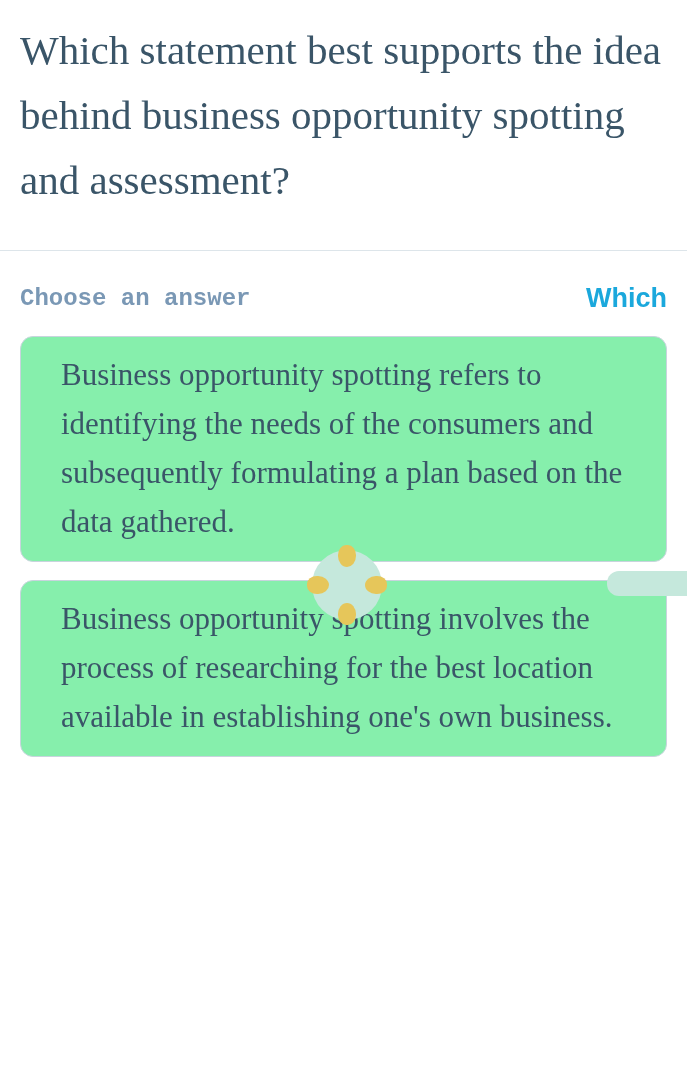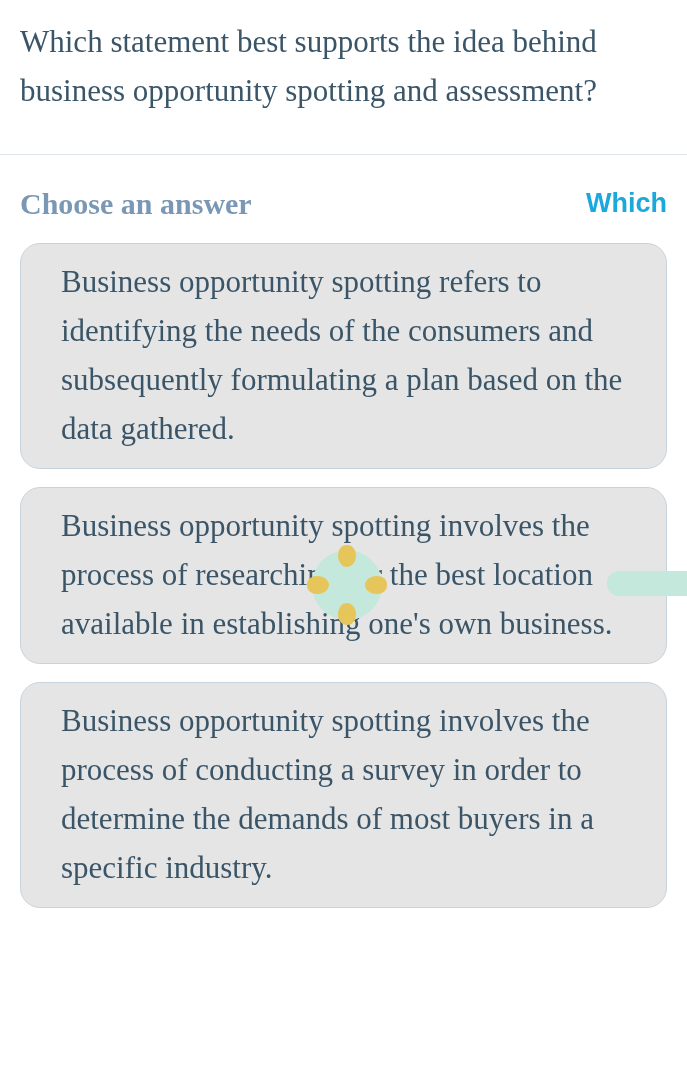--- a/index.html
+++ b/index.html
@@ -13,54 +13,54 @@
       width: 687px;
       height: 1079px;
       overflow: hidden;
       position: relative;
     }
     .question-section {
       padding: 18px 20px 38px 20px;
       border-bottom: 1px solid #dde5ea;
     }
     .question-text {
-      font-size: 31px;
+      font-size: 41px;
       line-height: 1.58;
       color: #3a5568;
       font-weight: 400;
     }
     .answer-header {
       display: flex;
       justify-content: space-between;
       align-items: center;
       padding: 32px 20px 22px 20px;
     }
     .choose-answer {
-      font-family: Liberation Serif, serif;
-      font-size: 30px;
+      font-family: Liberation Mono, monospace;
+      font-size: 24px;
       font-weight: 700;
       color: #7a98b5;
     }
     .hint-link {
       font-family: -apple-system, BlinkMacSystemFont, 'Segoe UI', Arial, sans-serif;
       font-size: 27px;
       font-weight: 700;
       color: #1ba8dc;
       cursor: pointer;
     }
     .answers-container {
       padding: 0 20px;
     }
     .answer-option {
       border: 1px solid #c8d4dd;
-      border-radius: 20px;
+      border-radius: 13px;
       padding: 14px 22px 14px 40px;
       margin-bottom: 18px;
       cursor: pointer;
-      background: #e5e5e5;
+      background: #86efac;
     }
     .answer-text {
       font-size: 31px;
       line-height: 1.58;
       color: #3a5568;
       font-weight: 400;
     }
     .spinner-overlay {
       position: absolute;
       top: 545px;
@@ -115,23 +115,20 @@
   <span class="hint-link">Which</span>
 </div>
 
 <div class="answers-container">
   <div class="answer-option">
     <p class="answer-text">Business opportunity spotting refers to identifying the needs of the consumers and subsequently formulating a plan based on the data gathered.</p>
   </div>
   <div class="answer-option">
     <p class="answer-text">Business opportunity spotting involves the process of researching for the best location available in establishing one's own business.</p>
   </div>
-  <div class="answer-option">
-    <p class="answer-text">Business opportunity spotting involves the process of conducting a survey in order to determine the demands of most buyers in a specific industry.</p>
-  </div>
 </div>
 
 <div class="spinner-overlay">
   <div class="spinner-circle"></div>
   <div class="spinner-petal petal-1"></div>
   <div class="spinner-petal petal-2"></div>
   <div class="spinner-petal petal-3"></div>
   <div class="spinner-petal petal-4"></div>
 </div>
 

